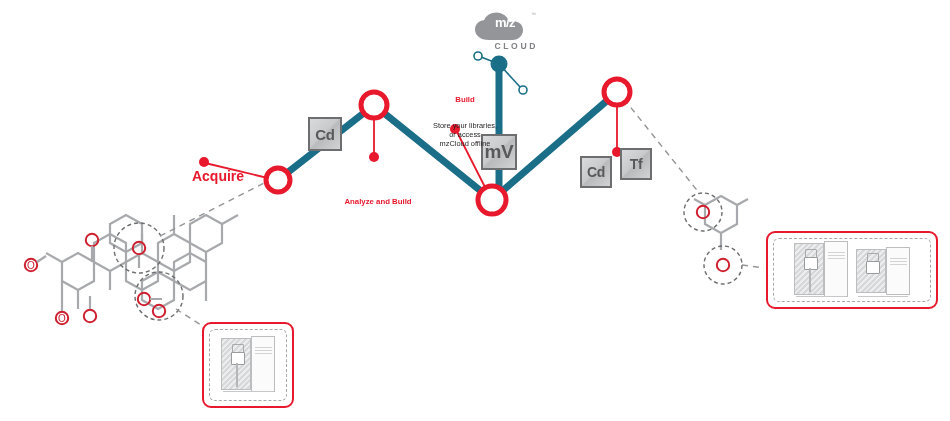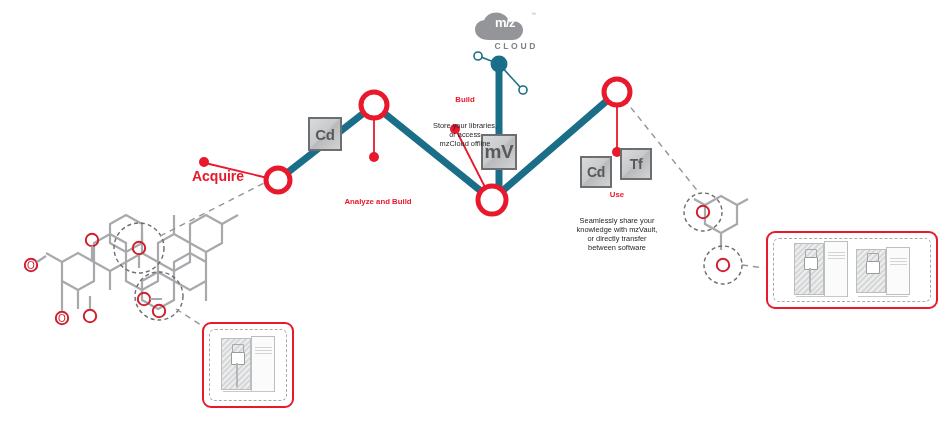--- a/index.html
+++ b/index.html
@@ -198,27 +198,20 @@
     <span class="hd">Analyze and Build</span>
   </div>
 
   <div class="txt" id="store-text">
     <span class="hd">Build</span>
     <span class="bd" style="white-space:pre-line">Store your libraries,
 or access
 mzCloud offline</span>
   </div>
 
-  <div class="txt" id="use-text">
-    <span class="hd">Use</span>
-    <span class="bd" style="white-space:pre-line">Seamlessly share your
-knowledge with mzVault,
-or directly transfer
-between software</span>
-  </div>
 
   <div class="photobox" id="photo-left">
     <div class="inner">
       <div class="instr">
         <div class="body"></div>
         <div class="door"></div>
         <div class="cap"></div>
         <div class="screen"></div>
         <div class="stalk"></div>
         <div class="feet"></div>

